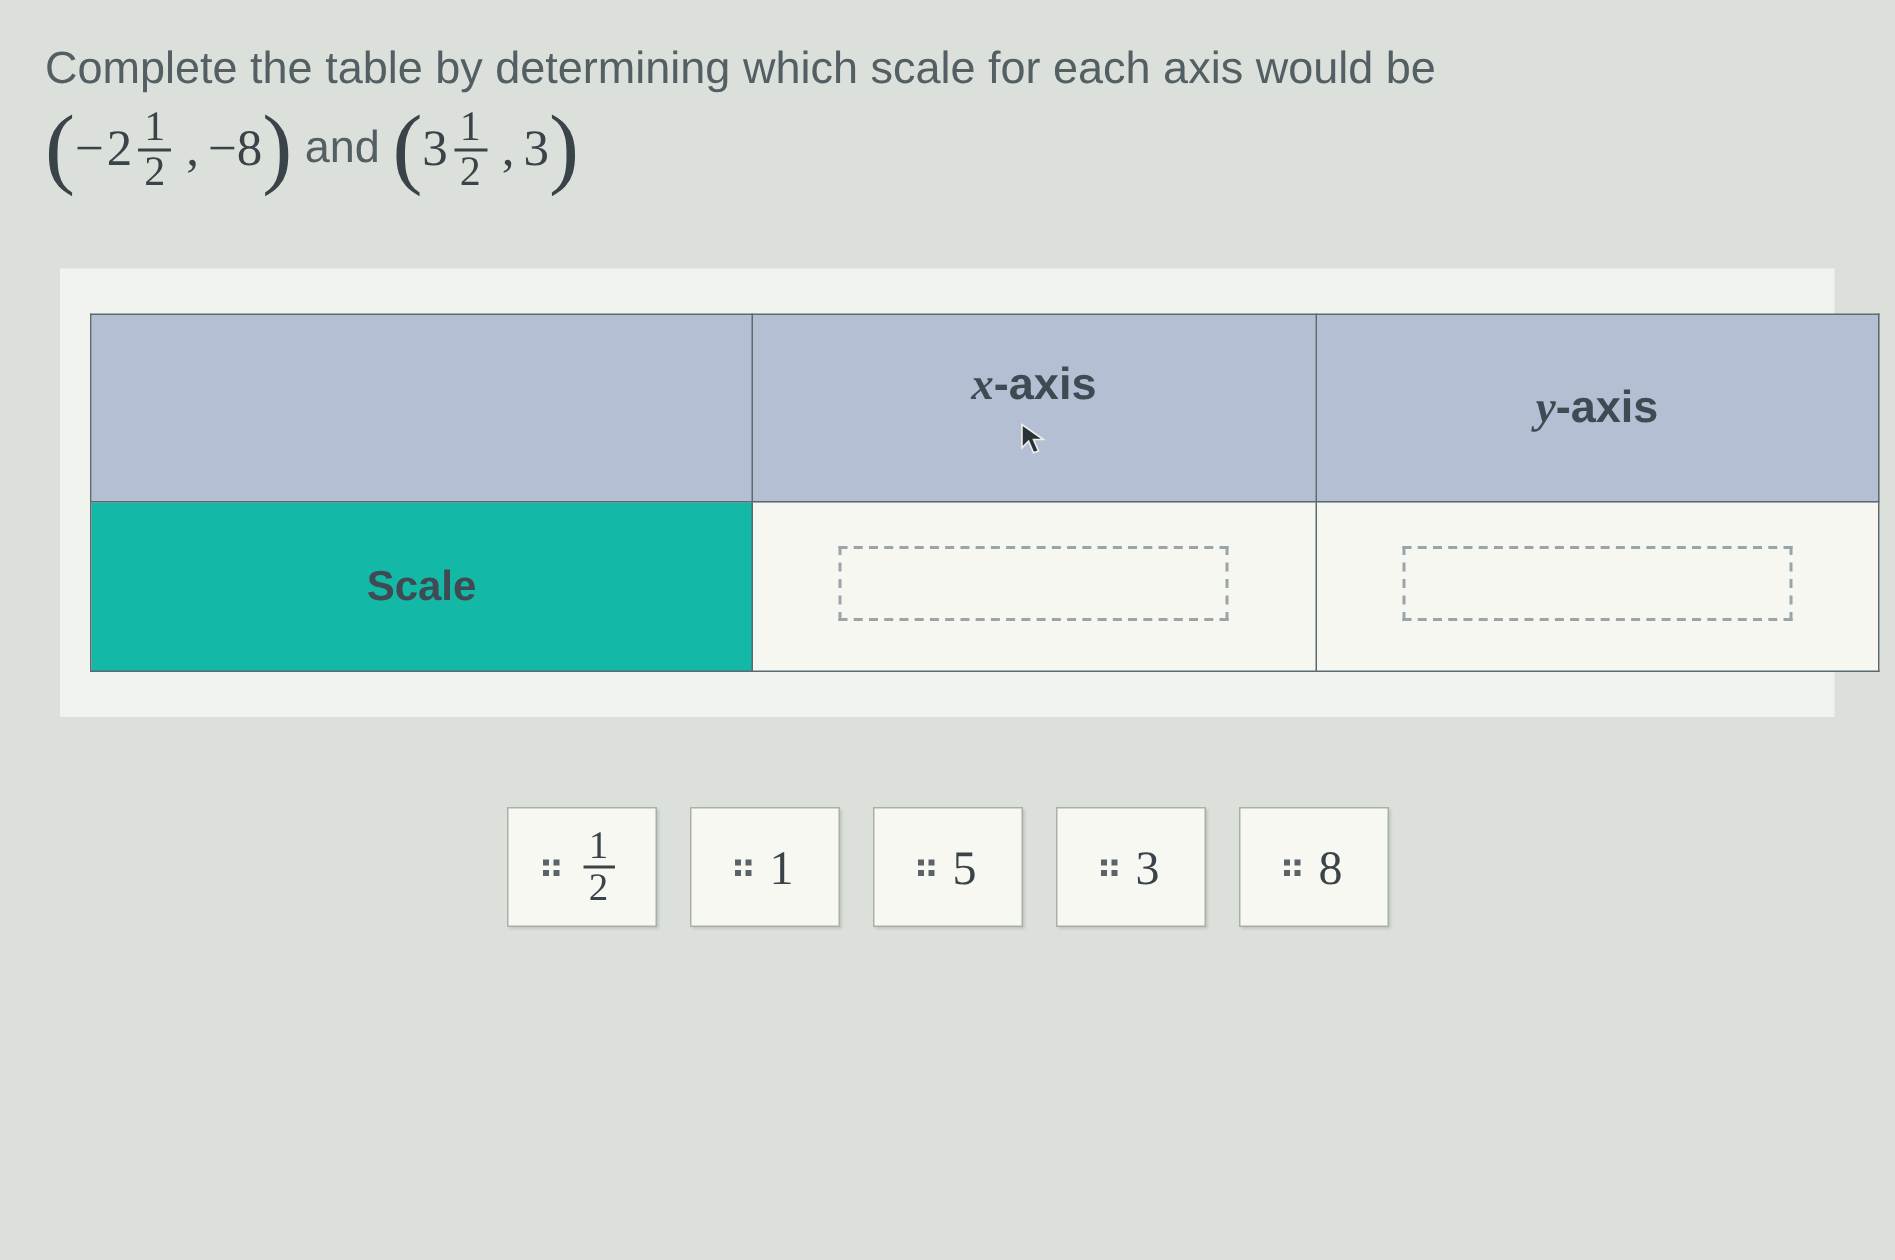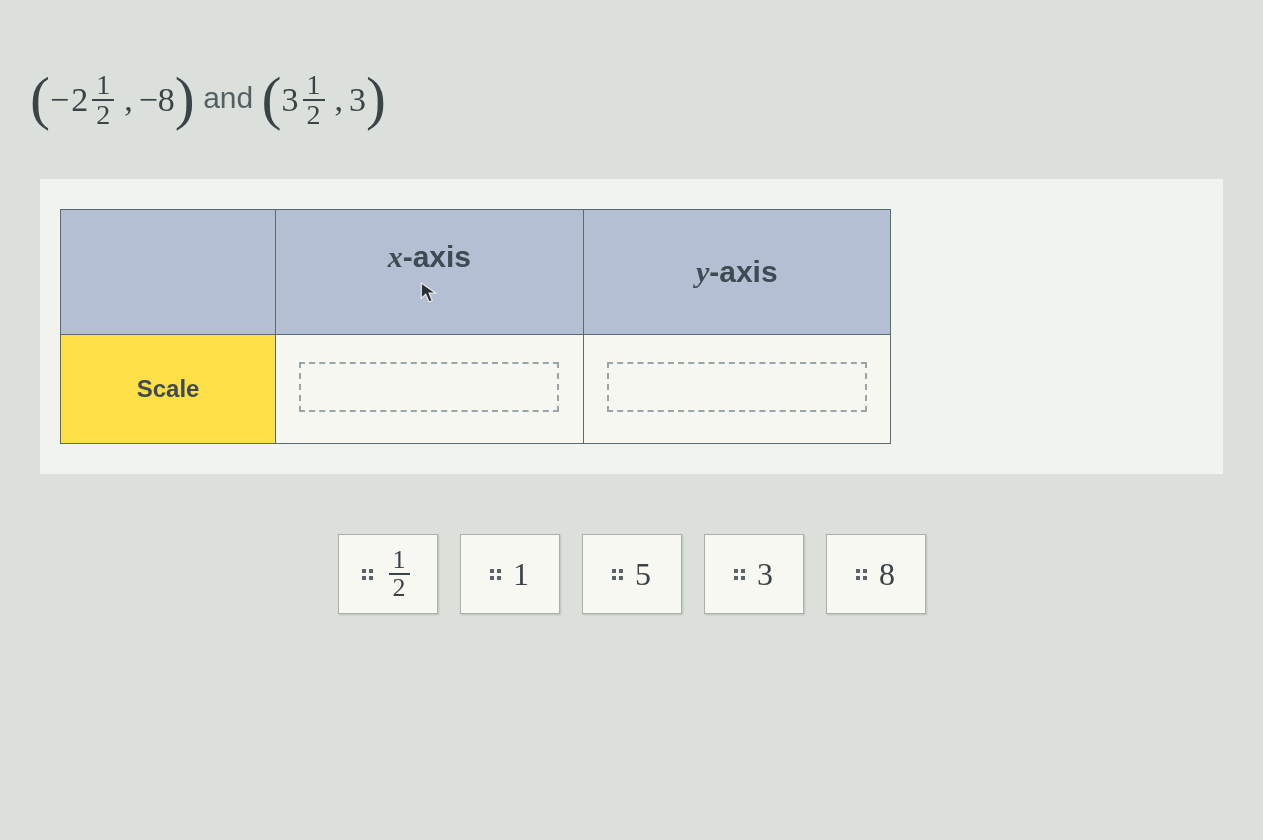--- a/index.html
+++ b/index.html
@@ -50,41 +50,41 @@
     .comma { margin: 0 6px; }
     .neg { margin-right: 2px; }
 
     .table-wrap {
       background: #f1f3ee;
       padding: 30px 20px 30px 20px;
       margin: 0 10px 60px 10px;
     }
     table.scale-table {
       border-collapse: collapse;
-      width: 831px;
+      width: 1193px;
     }
     table.scale-table th, table.scale-table td {
       border: 1.5px solid #5a6a6e;
     }
     table.scale-table th {
       background: #b5bfd3;
       font-size: 30px;
       font-weight: bold;
       color: #3f4a52;
       padding: 30px 10px;
       font-style: normal;
     }
     .axis-var { font-style: italic; font-family: 'Times New Roman', serif; }
     th.corner {
       width: 370px;
     }
     th.axis-col { width: 315px; }
     td.row-label {
-      background: #fde047;
-      font-size: 24px;
+      background: #14b8a6;
+      font-size: 28px;
       font-weight: bold;
       color: #3f4a52;
       text-align: center;
       padding: 40px 10px;
     }
     td.drop-cell {
       background: #f6f7f1;
       padding: 25px 20px;
       text-align: center;
     }
@@ -131,21 +131,21 @@
     .drag-dots span {
       width: 4px; height: 4px; background: #5a6368; display: block;
     }
     .tile .frac { font-size: 26px; }
     .tile .frac .num { border-bottom: 2px solid #3a4448; }
   </style>
 </head>
 <body>
 
 <div class="question-text">
-  <br>
+  <span>Complete the table by determining which scale for each axis would be</span><br>
   <span class="math-inline">
     <span class="paren">(</span>
     <span class="neg">−</span>
     <span class="mixed">
       <span>2</span>
       <span class="frac">
         <span class="num">1</span>
         <span class="den">2</span>
       </span>
     </span>

